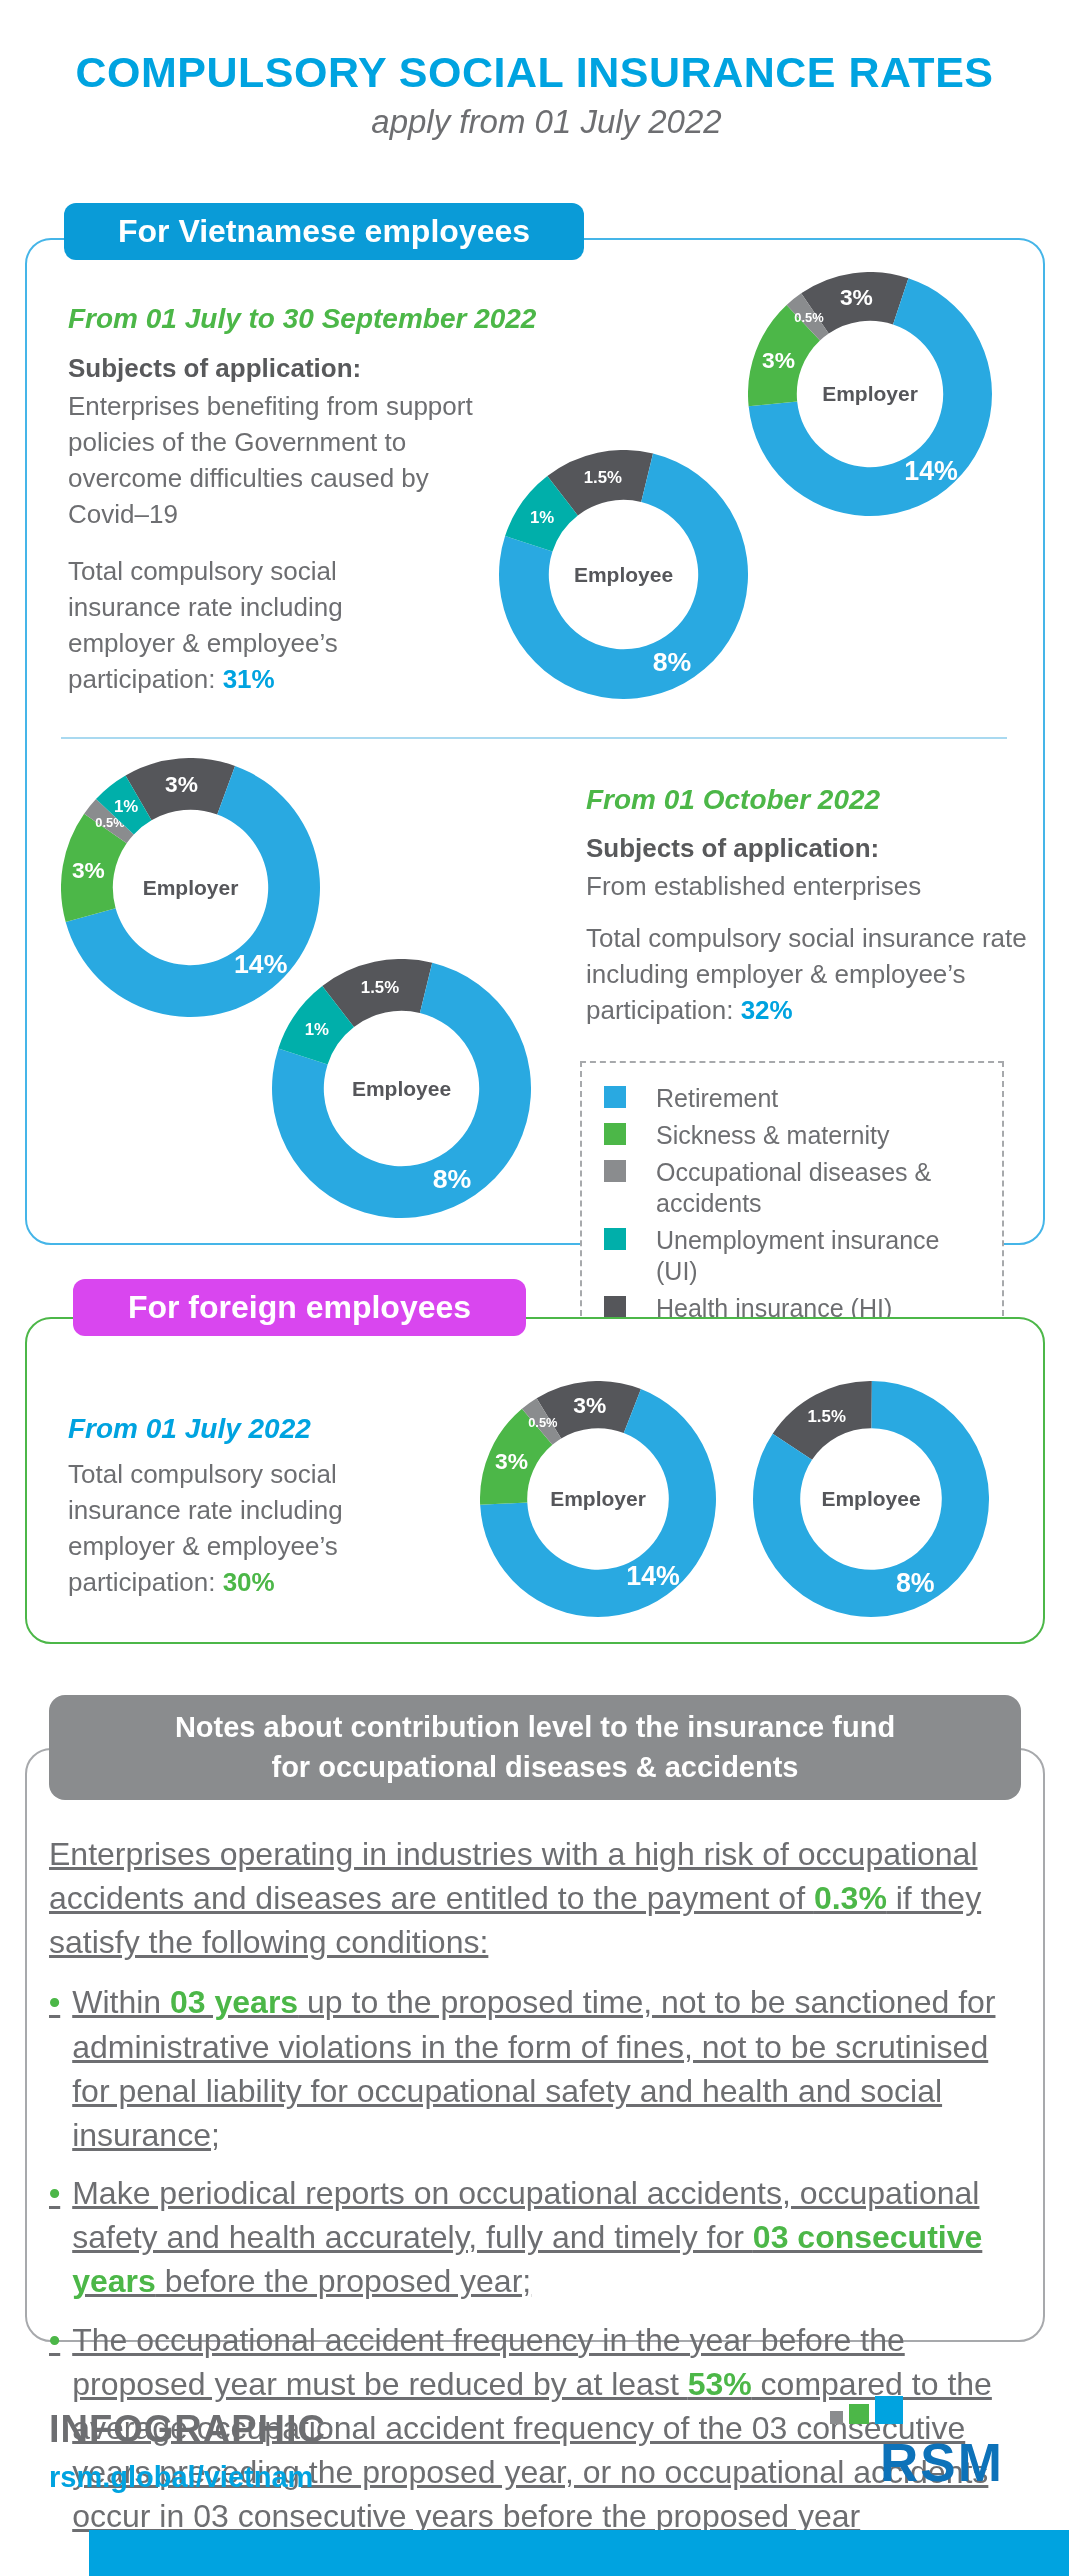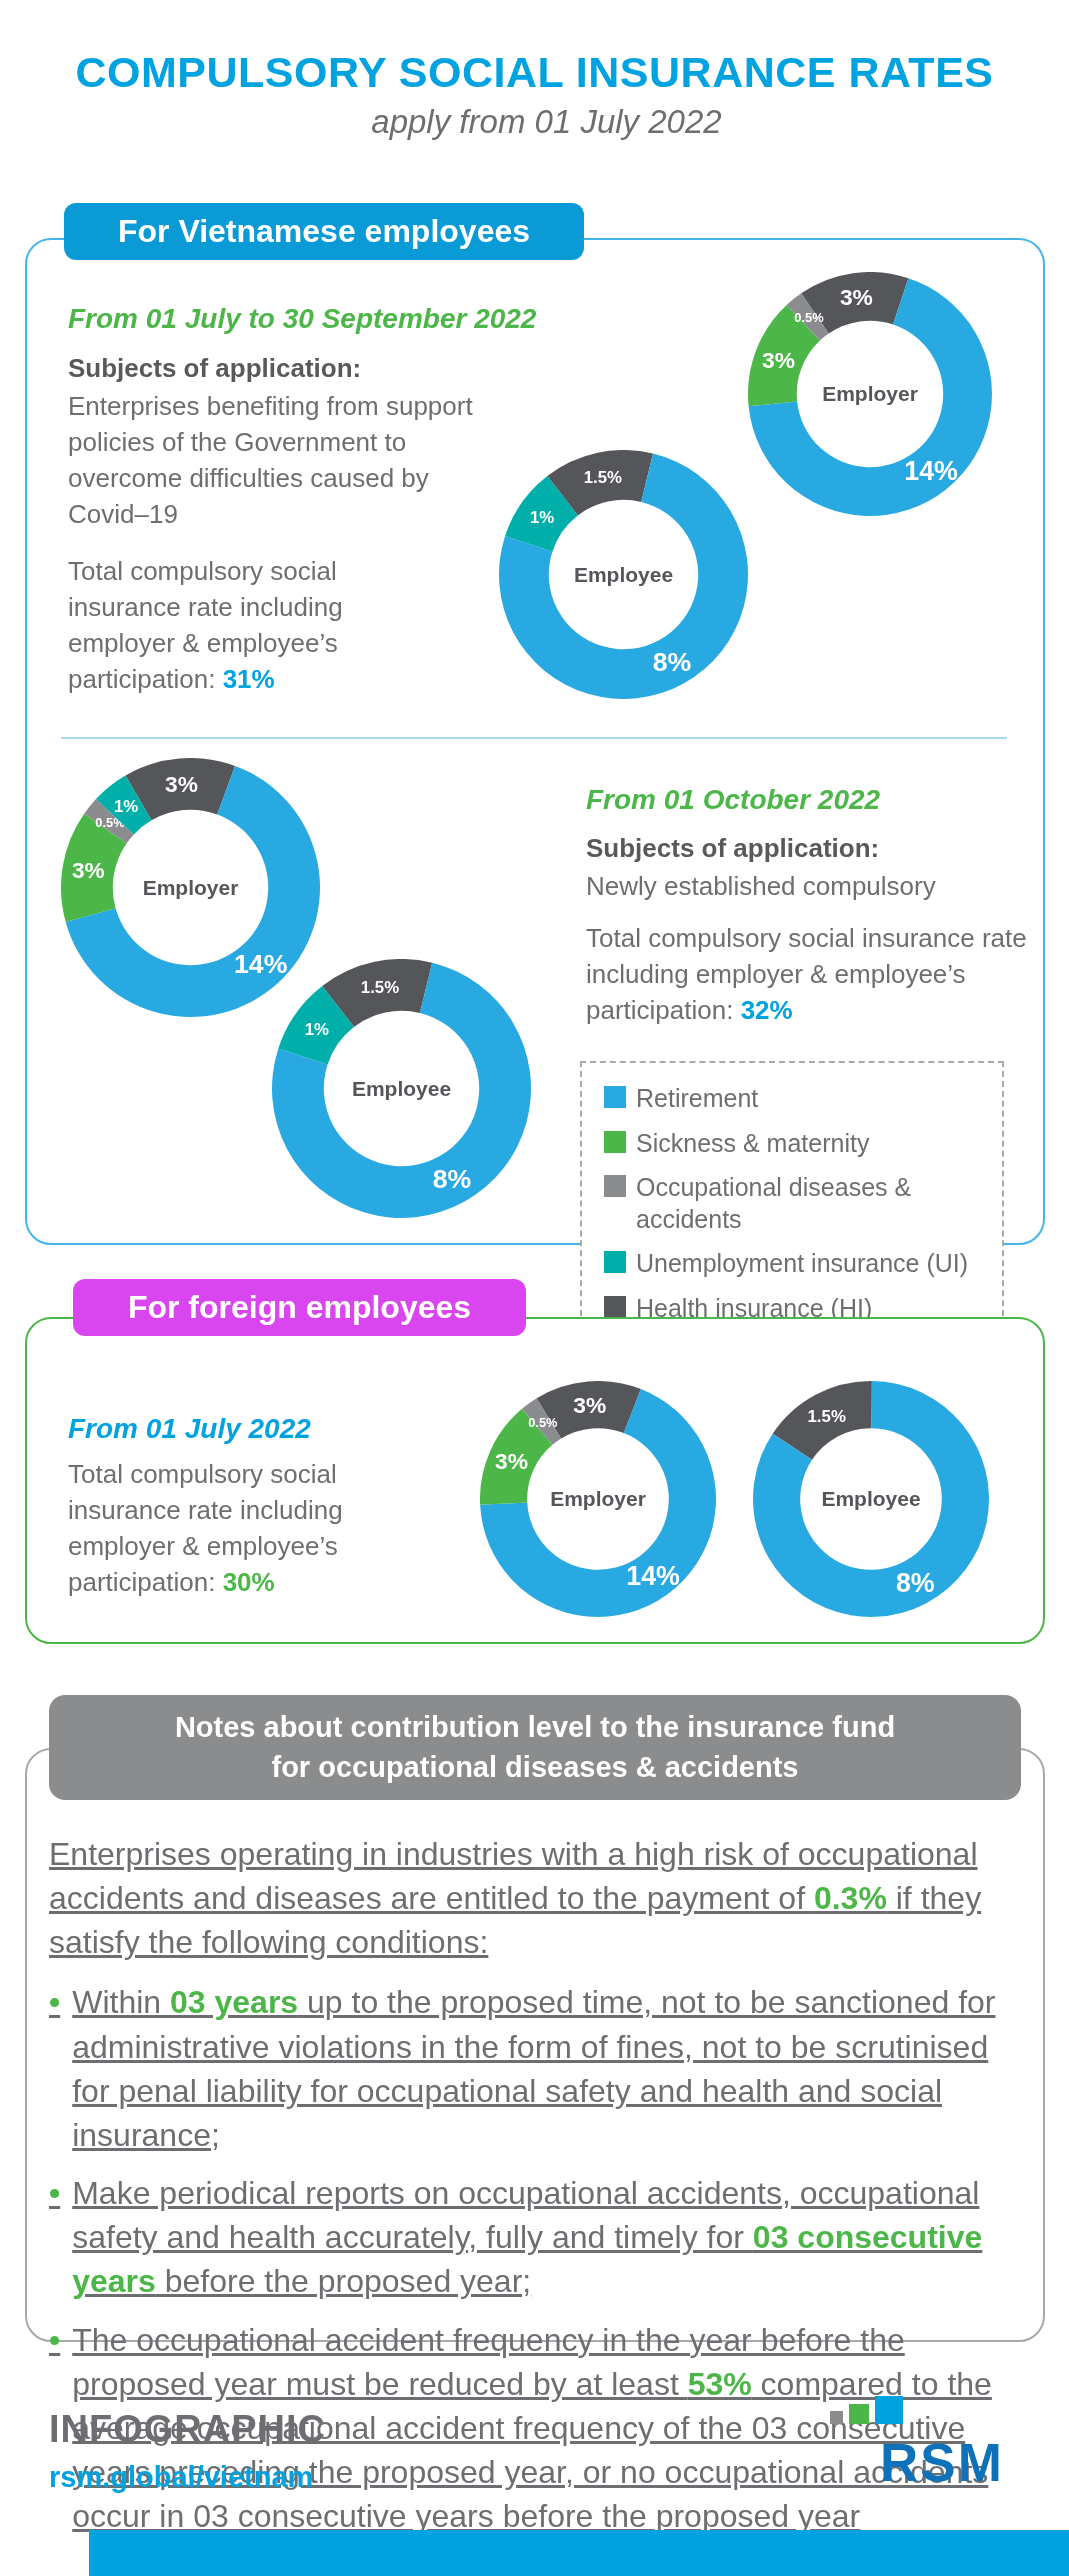--- a/index.html
+++ b/index.html
@@ -29,21 +29,21 @@
 
   .divider { height:2px; background:#A9D9F0; }
 
   .donut { position:absolute; }
   .donut svg { position:absolute; left:0; top:0; }
   .donut-center { position:absolute; inset:0; display:flex; align-items:center; justify-content:center;
                   font-size:21px; font-weight:bold; color:#55565A; pointer-events:none; }
 
   .legend { background:#fff; border:2px dashed #A7A9AC; padding:20px 22px; display:flex;
             flex-direction:column; justify-content:space-between; }
-  .legend-item { display:flex; gap:10px; align-items:flex-start; }
+  .legend-item { display:flex; gap:30px; align-items:flex-start; }
   .legend-swatch { width:22px; height:22px; flex:0 0 22px; margin-top:3px; }
   .legend-label { font-size:25px; color:#6D6E71; line-height:1.25; }
 
   .notes-header { background:#8A8C8E; border-radius:16px; display:flex; flex-direction:column;
                   align-items:center; justify-content:center; color:#fff; font-weight:bold;
                   font-size:29px; line-height:1.35; text-align:center; }
   .notes-body { font-size:32px; color:#6D6E71; line-height:1.38;text-decoration:underline; }
   .notes-body p { margin-bottom:16px; }
   .bullet { display:flex; gap:12px; margin-bottom:14px; }
   .bullet .dot { color:#4CB748; font-weight:bold; }
@@ -129,21 +129,21 @@
         <path d="M 162.06 3.73 A 131 131 0 1 1 6.41 90.52 L 56.25 106.71 A 78.6 78.6 0 1 0 149.63 54.64 Z" fill="#29A9E1"></path>
         <text x="182.04" y="231.98" text-anchor="middle" fill="#ffffff" font-size="27" font-weight="bold" font-family="Liberation Sans, sans-serif">8%</text>
         <path d="M 6.41 90.52 A 131 131 0 0 1 50.86 27.37 L 82.92 68.82 A 78.6 78.6 0 0 0 56.25 106.71 Z" fill="#00AFAA"></path>
         <text x="45.30" y="76.63" text-anchor="middle" fill="#ffffff" font-size="17" font-weight="bold" font-family="Liberation Sans, sans-serif">1%</text>
       </svg>
     <div class="donut-center">Employee</div>
   </div>
 
   <div class="abs h-green" style="left:586px; top:784px;">From 01 October 2022</div>
   <div class="abs lbl-bold" style="left:586px; top:833px;">Subjects of application:</div>
-  <div class="abs para" style="left:586px; top:869px; width:436px;">Newly established compulsory</div>
+  <div class="abs para" style="left:586px; top:869px; width:436px;">From established enterprises</div>
   <div class="abs para" style="left:586px; top:921px; width:446px;">
     <span>Total compulsory social insurance rate including employer &amp; employee’s participation: </span><span class="hl-blue">32%</span>
   </div>
 
   <div class="abs legend" style="left:580px; top:1061px; width:424px; height:285px;">
     <div class="legend-item">
       <span class="legend-swatch" style="background: rgb(41, 169, 225);"></span>
       <span class="legend-label">Retirement</span>
     </div>
     <div class="legend-item">

